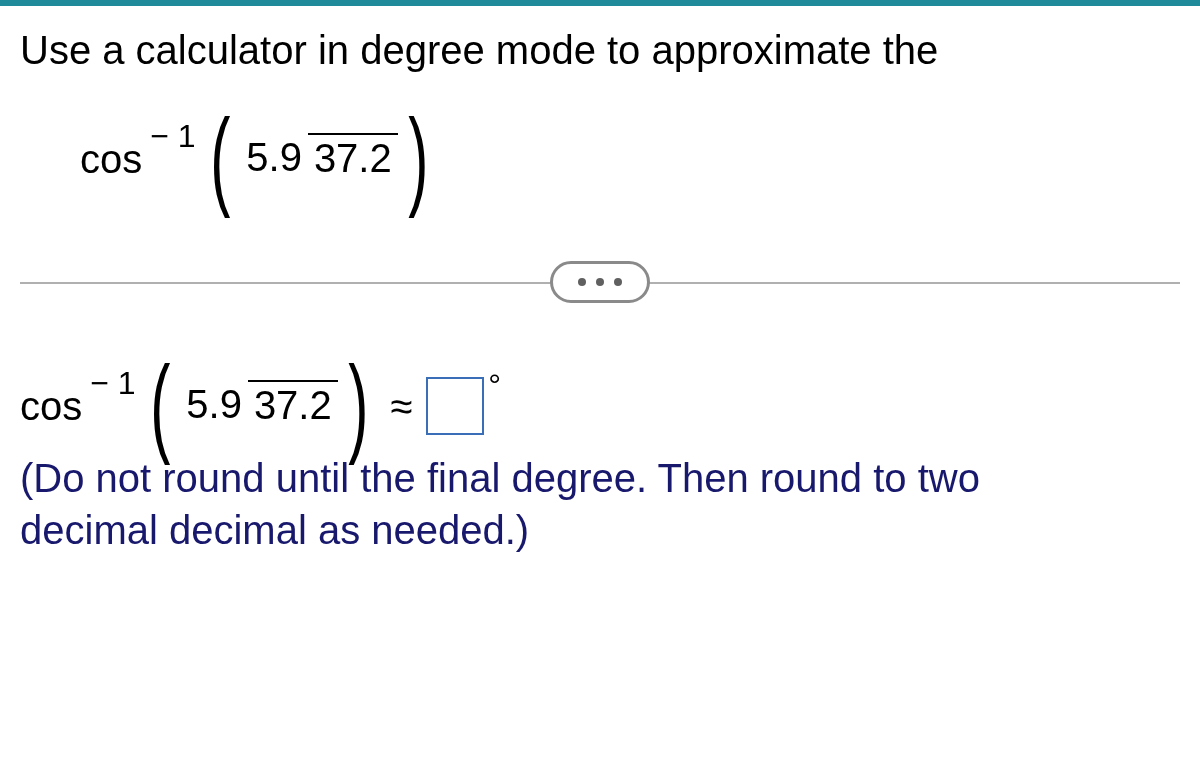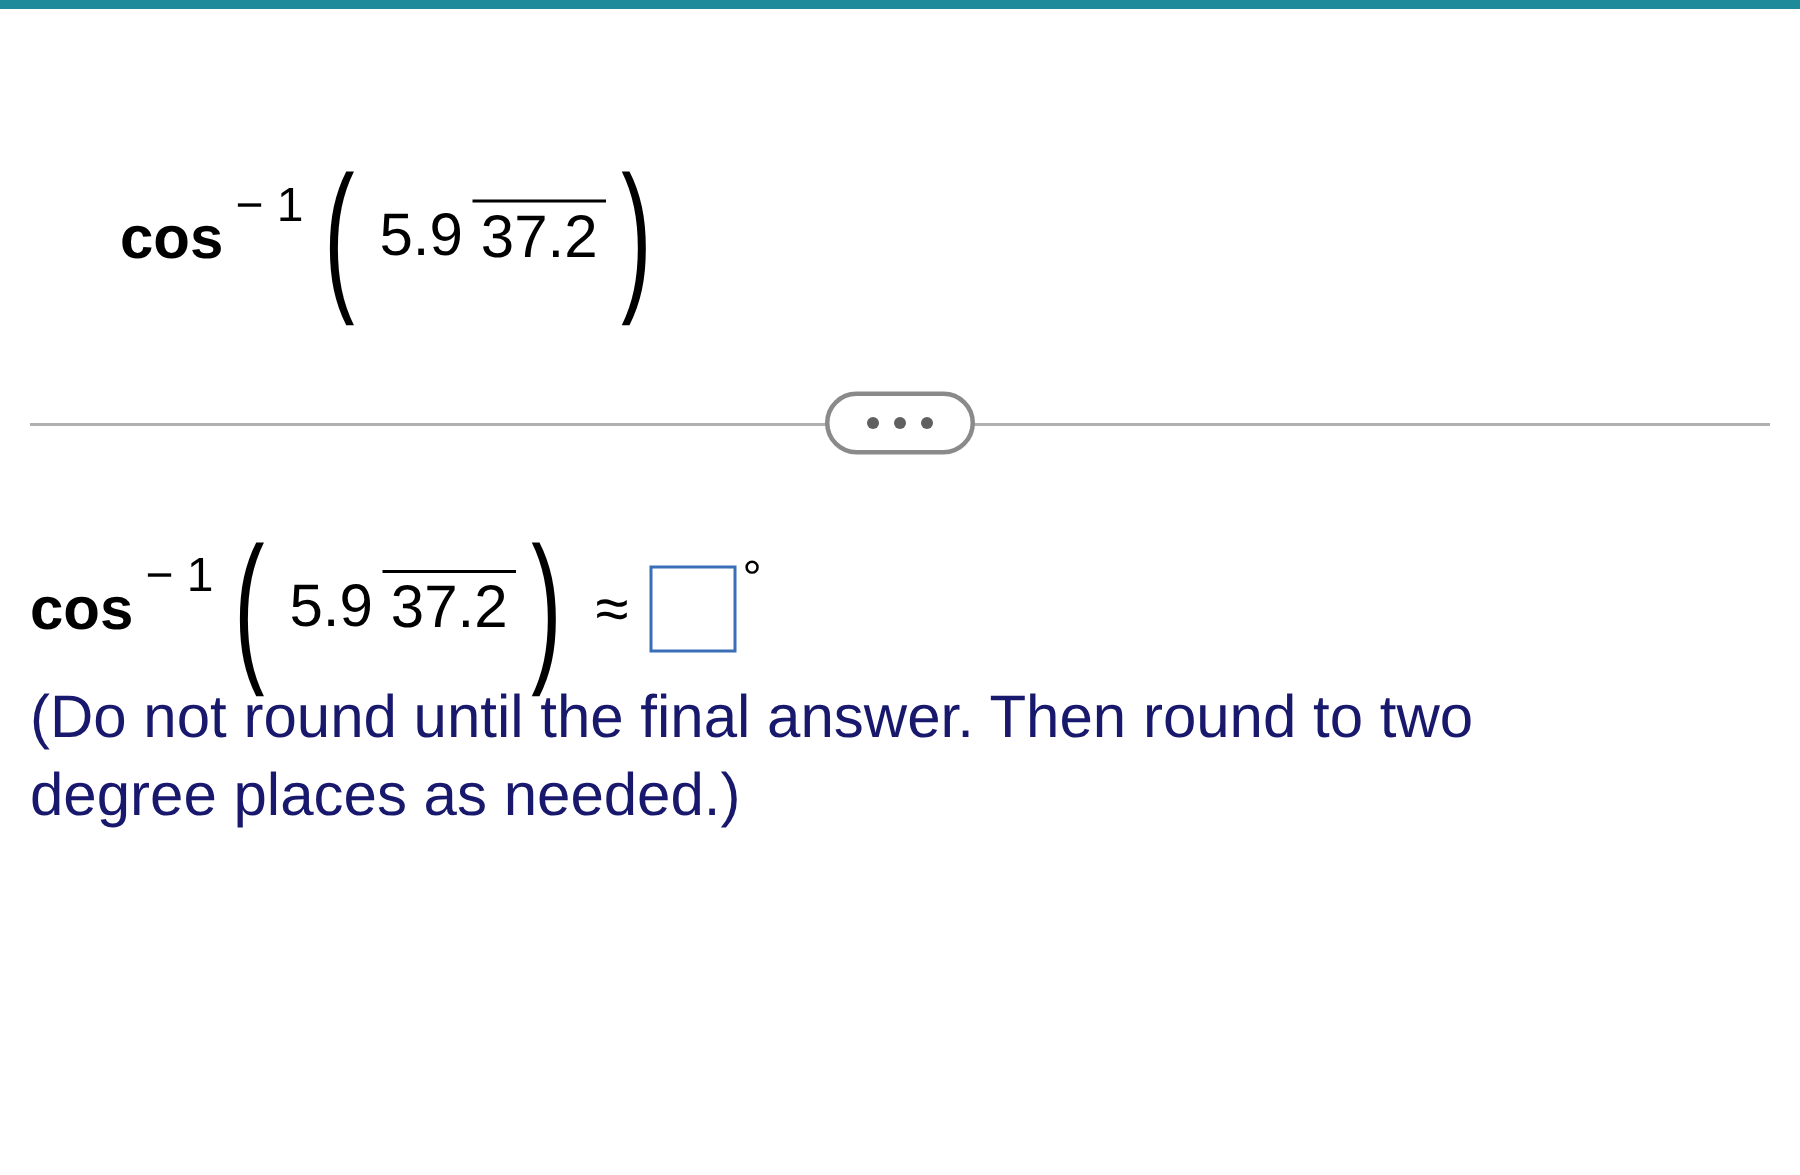--- a/index.html
+++ b/index.html
@@ -28,21 +28,21 @@
   .math-display {
     padding-left: 60px;
     margin-bottom: 60px;
   }
   .math-row {
     display: inline-flex;
     align-items: center;
     vertical-align: middle;
   }
   .func {
-    font-weight: bold;
+    font-weight: normal;
     font-size: 40px;
     margin-right: 8px;
   }
   .sup {
     font-size: 32px;
     position: relative;
     top: -22px;
     margin-right: 6px;
   }
   .paren {
@@ -132,21 +132,21 @@
   }
 </style>
 </head>
 <body>
 
 <div class="top-bar"></div>
 
 <div class="content">
 
   <div class="prompt">
-    <br>
+    <span>Use a calculator in degree mode to approximate the</span><br>
   </div>
 
   <div class="math-display">
     <span class="math-row">
       <span class="func">cos</span>
       <span class="sup">− 1</span>
       <span class="paren">(</span>
       <span class="frac">
         <span class="num">5.9</span>
         <span class="den">37.2</span>
@@ -173,18 +173,18 @@
         <span class="num">5.9</span>
         <span class="den">37.2</span>
       </span>
       <span class="paren">)</span>
       <span class="approx">≈</span>
       <input class="answer-input" type="text" value="" style="">
       <span class="degree">°</span>
     </span>
 
     <div class="instruction">
-      <span>(Do not round until the final answer. Then round to two</span><br>
-      <span>degree places as needed.)</span>
+      <span>(Do not round until the final degree. Then round to two</span><br>
+      <span>decimal decimal as needed.)</span>
     </div>
   </div>
 
 </div>
 
 </body></html>

